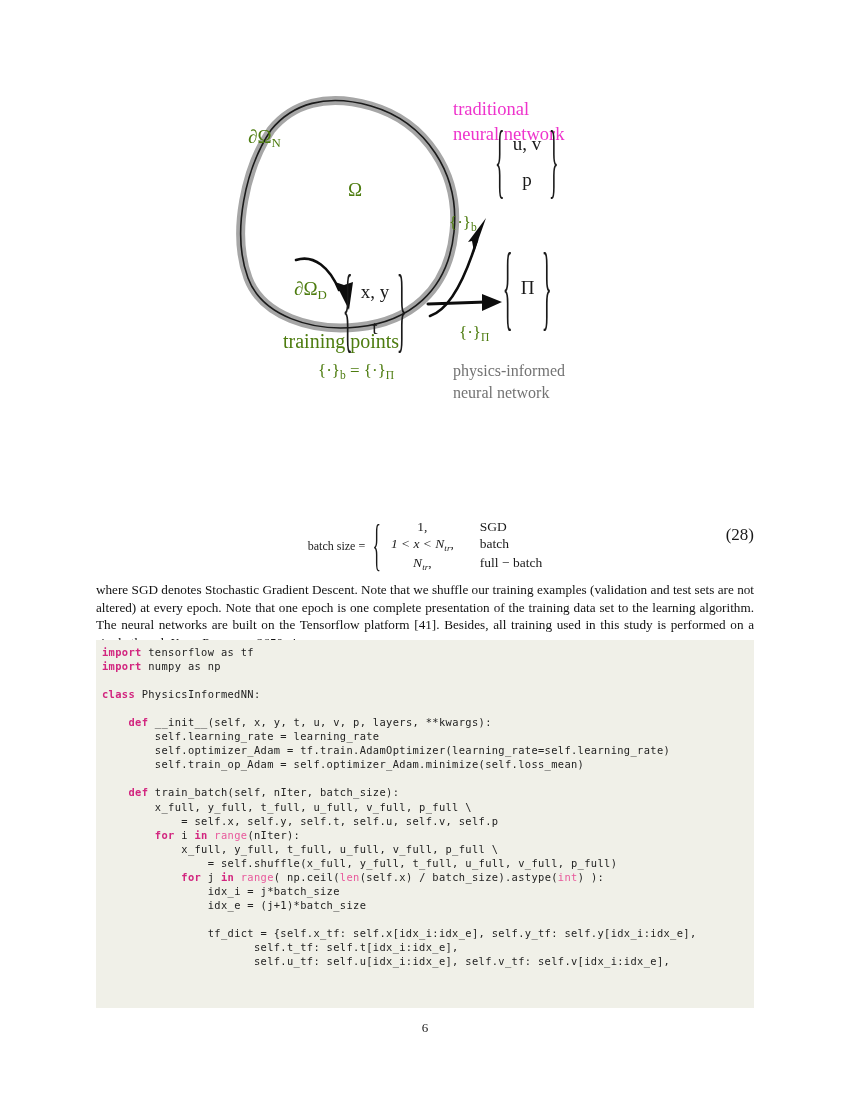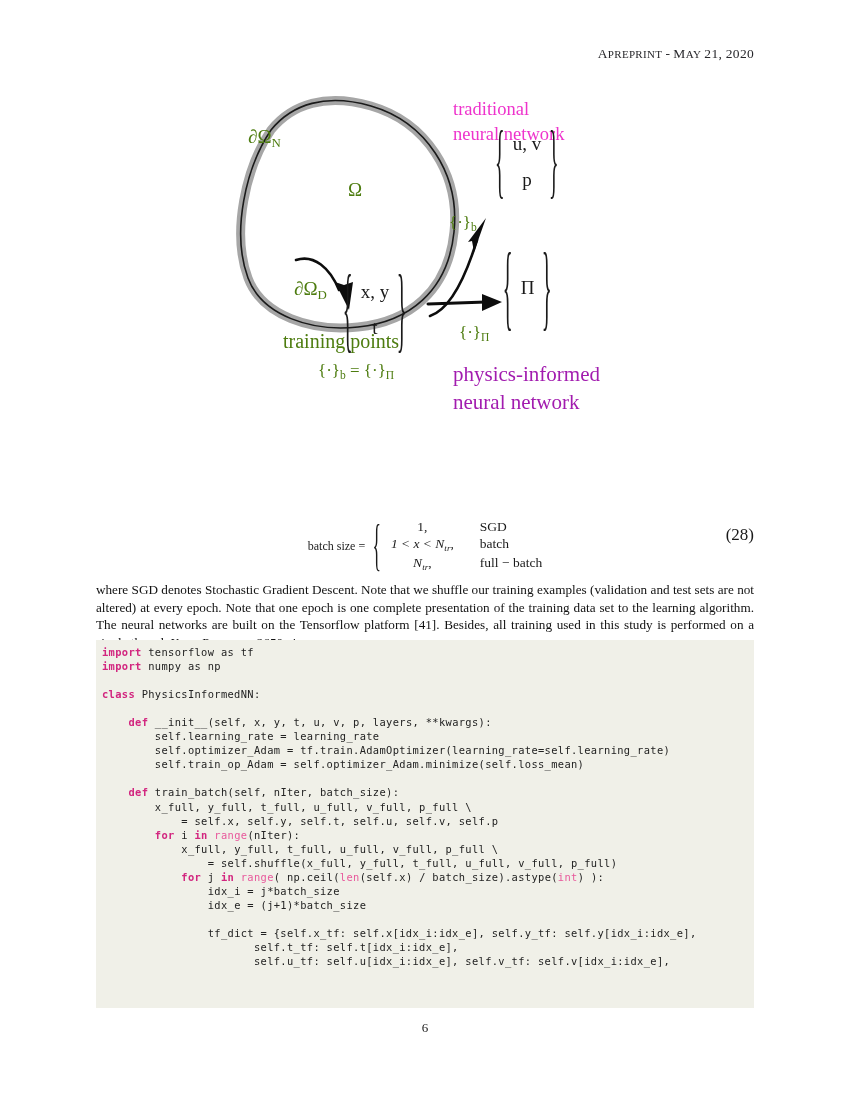--- a/index.html
+++ b/index.html
@@ -63,22 +63,22 @@
   .lbl-curlypi { left: 363px; top: 241px; font-size: 17px; }
 
   .lbl-trad {
     left: 357px; top: 15px;
     font-size: 18.5px;
     color: #ee33cc;
     line-height: 1.35;
   }
   .lbl-pinn {
     left: 357px; top: 278px;
-    font-size: 21px;
-    color: #a21caf;
+    font-size: 16px;
+    color: #737373;
     line-height: 1.35;
   }
 
   .sub { font-size: 0.68em; vertical-align: -0.28em; }
 
   
   .brace-group {
     position: absolute;
     display: flex;
     align-items: center;
@@ -211,26 +211,20 @@
     text-align: center;
     font-size: 13px;
     color: #1a1a1a;
   }
 </style>
 </head>
 <body>
 
 <div class="page">
 
-  <div class="header">
-    <span class="sc-big">A</span><span class="sc-small">PREPRINT</span>
-    <span class="sc-big">-</span>
-    <span class="sc-big">M</span><span class="sc-small">AY</span>
-    <span class="sc-big">21, 2020</span>
-  </div>
 
   <div class="figure-area">
 
     <svg class="fig-svg" width="658" height="340" viewBox="0 0 658 340">
 
       <path d="M 175 48 C 150 85, 135 150, 152 196 C 166 234, 216 250, 262 245
                C 312 240, 352 210, 358 150 C 364 92, 330 40, 275 24
                C 230 11, 196 22, 175 48 Z" fill="none" stroke="#a6a6a6" stroke-width="9" stroke-linejoin="round"></path>
 
       <path d="M 175 48 C 150 85, 135 150, 152 196 C 166 234, 216 250, 262 245

